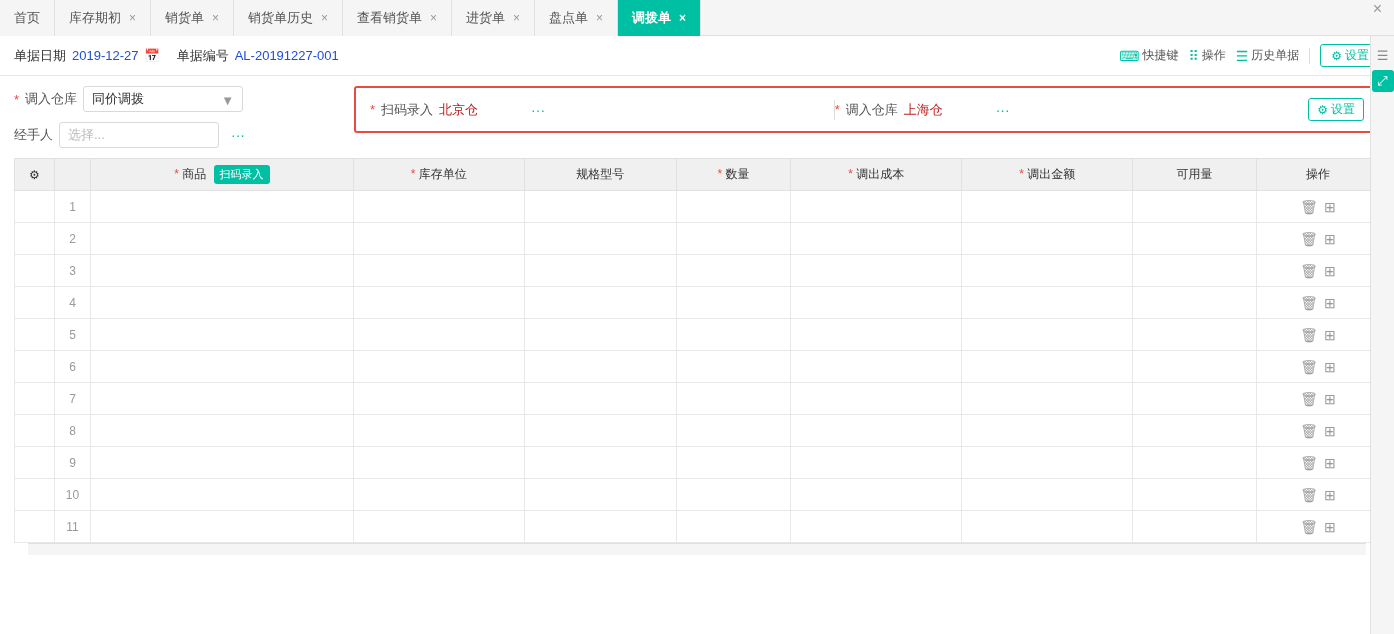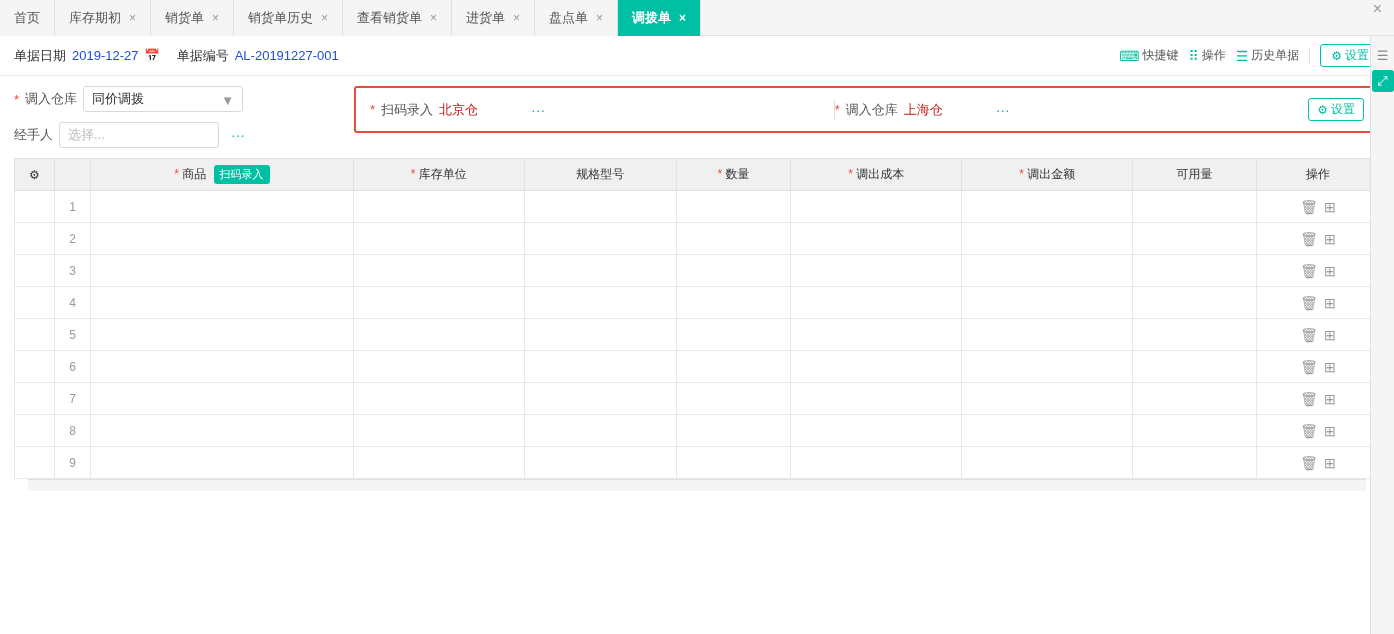--- a/index.html
+++ b/index.html
@@ -590,20 +590,54 @@
       <td></td>
       <td></td>
       <td></td>
       <td>
         <div class="action-icons">
           <span class="action-icon">🗑</span>
           <span class="action-icon">⊞</span>
         </div>
       </td>
     </tr>
+          <tr>
+      <td></td>
+      <td style="color:#999;">10</td>
+      <td></td>
+      <td></td>
+      <td></td>
+      <td></td>
+      <td></td>
+      <td></td>
+      <td></td>
+      <td>
+        <div class="action-icons">
+          <span class="action-icon">🗑</span>
+          <span class="action-icon">⊞</span>
+        </div>
+      </td>
+    </tr>
+          <tr>
+      <td></td>
+      <td style="color:#999;">11</td>
+      <td></td>
+      <td></td>
+      <td></td>
+      <td></td>
+      <td></td>
+      <td></td>
+      <td></td>
+      <td>
+        <div class="action-icons">
+          <span class="action-icon">🗑</span>
+          <span class="action-icon">⊞</span>
+        </div>
+      </td>
+    </tr>
         </tbody>
     </table>
   </div>
   <div class="scrollbar-area"></div>
 </div>
 
 <div class="right-sidebar">
   <div class="sidebar-icon">☰</div>
   <div class="sidebar-icon green">⤢</div>
 </div>

